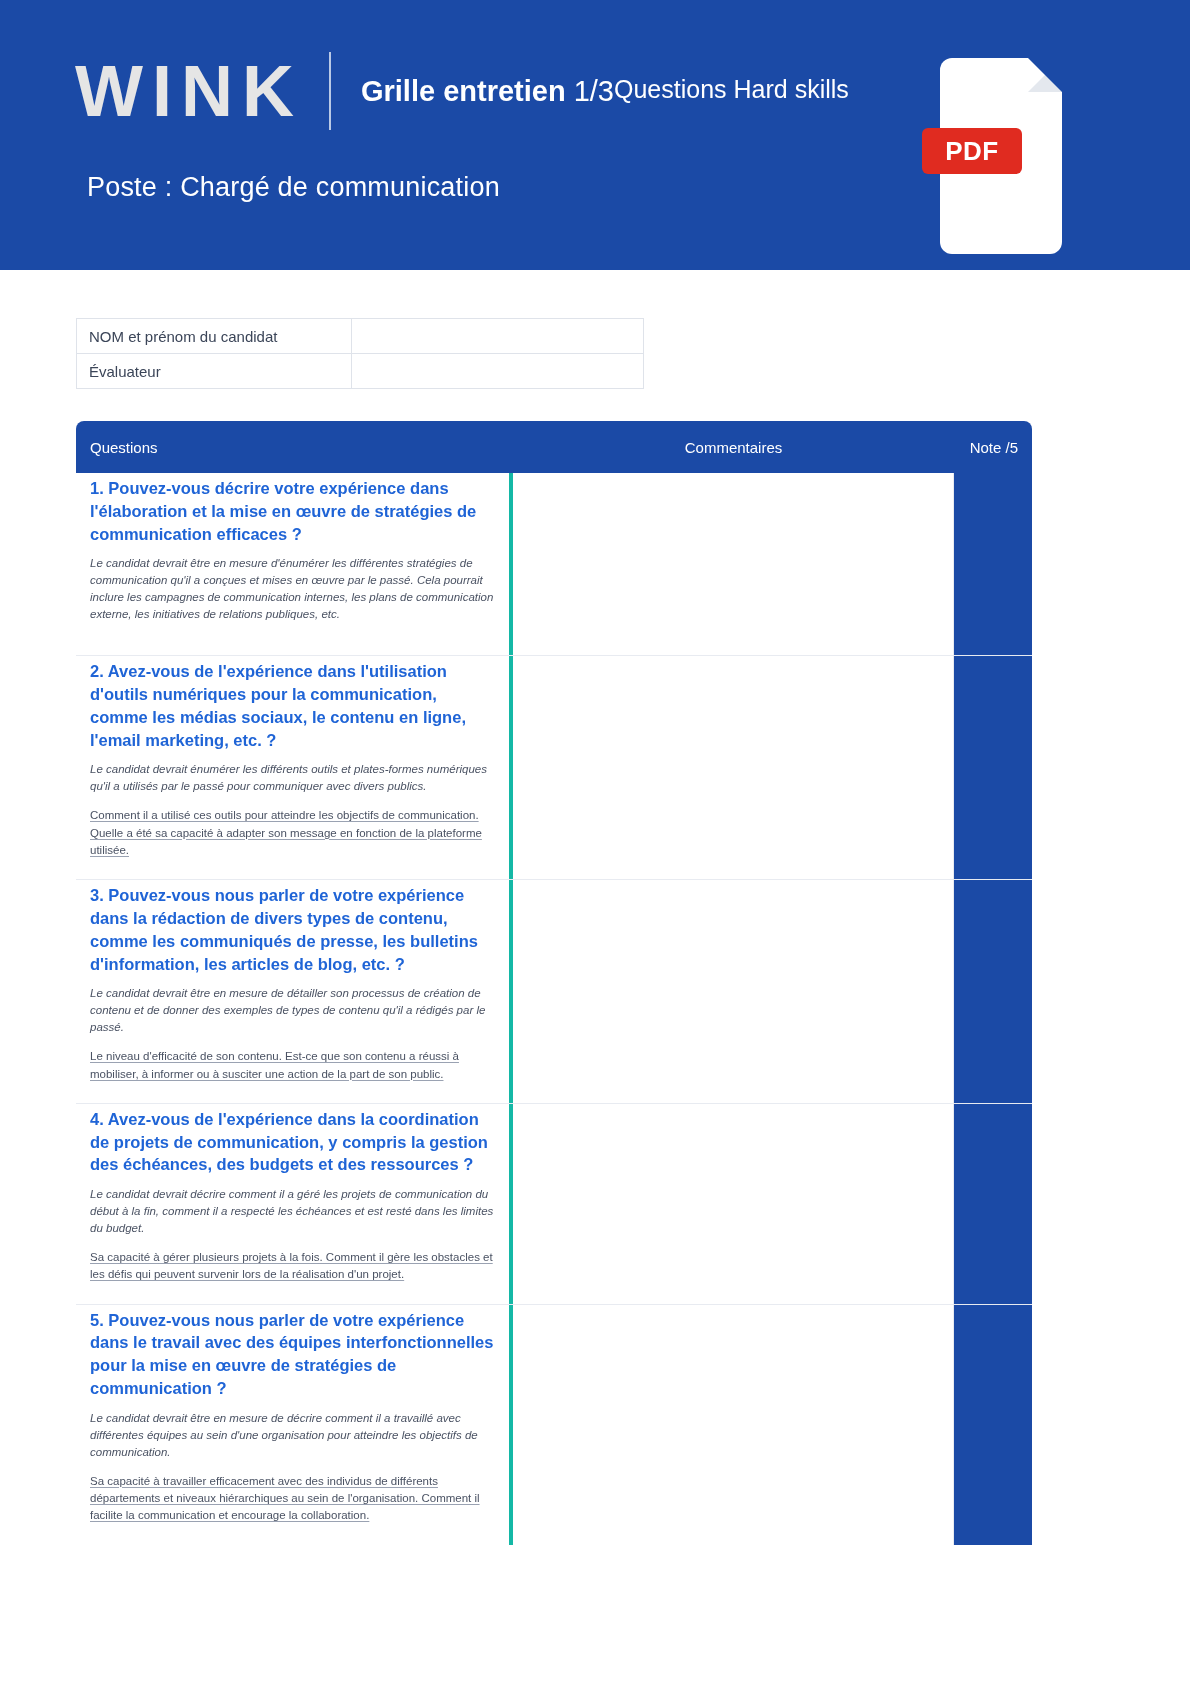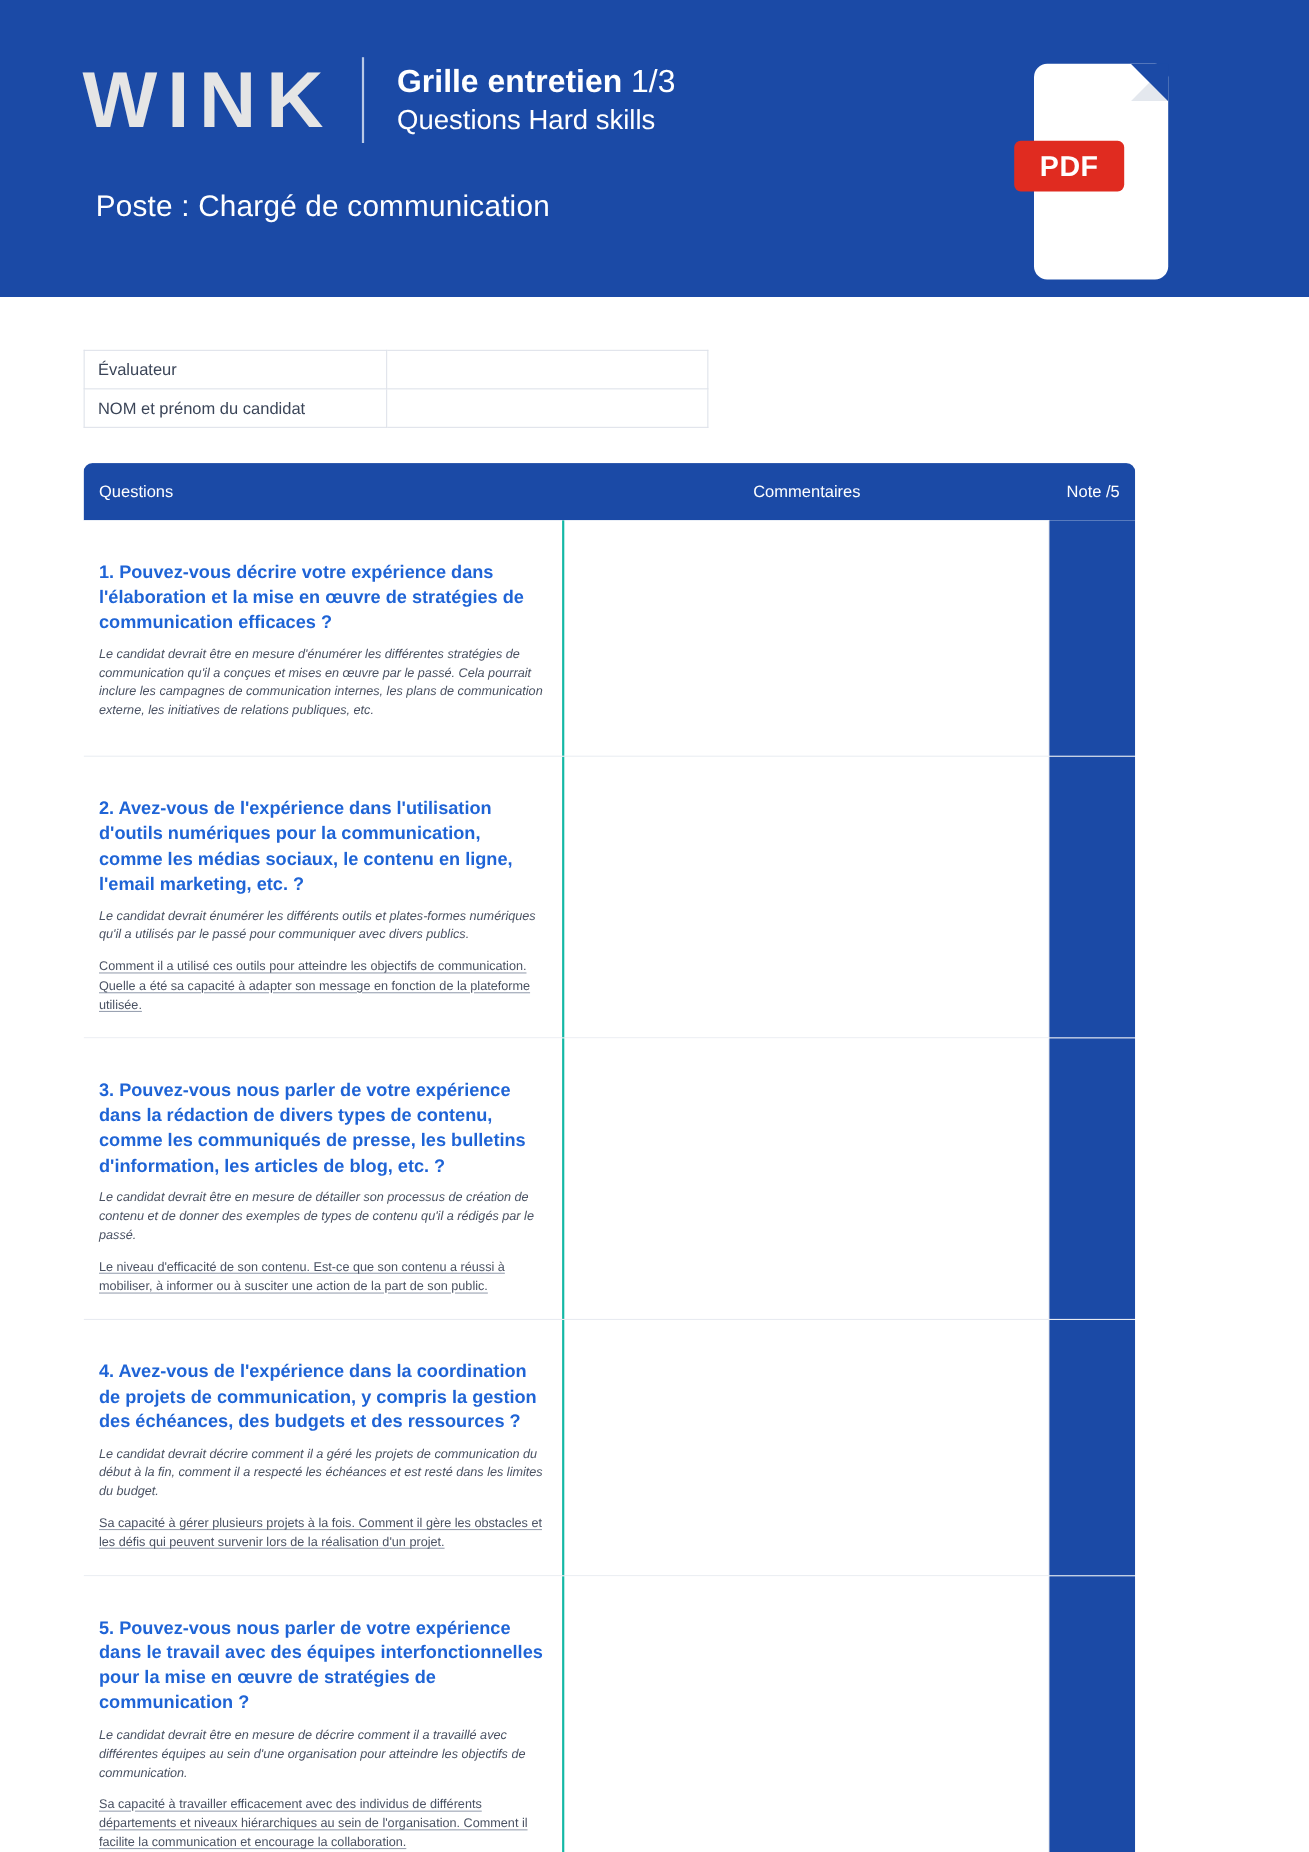--- a/index.html
+++ b/index.html
@@ -51,21 +51,21 @@
   }
   .brand-divider {
     width: 2px;
     height: 78px;
     background: #b9c9e6;
     margin: 0 30px 0 22px;
     flex: 0 0 auto;
   }
   .title-block {
     display: flex;
-    flex-direction: column;
+    flex-direction: row;
     justify-content: center;
     color: #ffffff;
   }
   .title-line1 {
     font-size: 29px;
     line-height: 1.25;
     white-space: nowrap;
   }
   .title-line1 .strong {
     font-weight: 700;
@@ -187,22 +187,22 @@
 
   .grid-row {
     display: flex;
     background: #ffffff;
     border-bottom: 1px solid #e8ebf1;
   }
   .grid-row:last-child { border-bottom: none; }
 
   .cell-q {
     box-sizing: border-box;
-    padding: 36px 14px 20px 14px;
-    border-right: 2px solid #14b8a6;
+    padding: 4px 14px 20px 14px;
+    border-right: 4px solid #14b8a6;
   }
   .cell-c {
     box-sizing: border-box;
     border-right: 1px solid #e8ebf1;
   }
   .cell-n {
     box-sizing: border-box;
     background: #1b4aa6;
   }
 
@@ -253,25 +253,25 @@
     <div class="pdf-sheet"></div>
     <div class="pdf-fold-inner"></div>
     <div class="pdf-fold"></div>
     <div class="pdf-badge">PDF</div>
   </div>
 </div>
 
 <table class="id-table">
   <tbody>
       <tr>
-    <td class="id-label">Évaluateur</td>
+    <td class="id-label">NOM et prénom du candidat</td>
     <td class="id-value"></td>
   </tr>
   <tr>
-    <td class="id-label">NOM et prénom du candidat</td>
+    <td class="id-label">Évaluateur</td>
     <td class="id-value"></td>
   </tr>
 </tbody>
   </table>
 
 <div class="grid">
   <div class="grid-head">
     <div class="col-q">Questions</div>
     <div class="col-c">Commentaires</div>
     <div class="col-n">Note /5</div>

